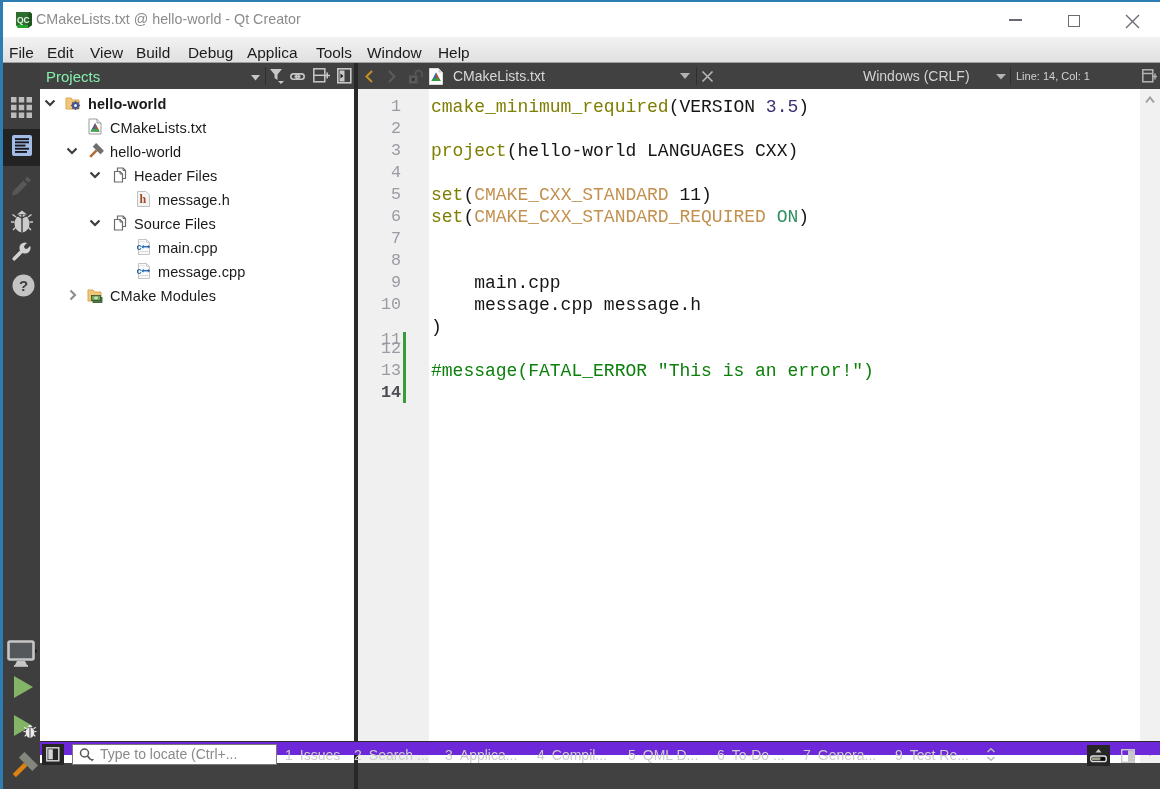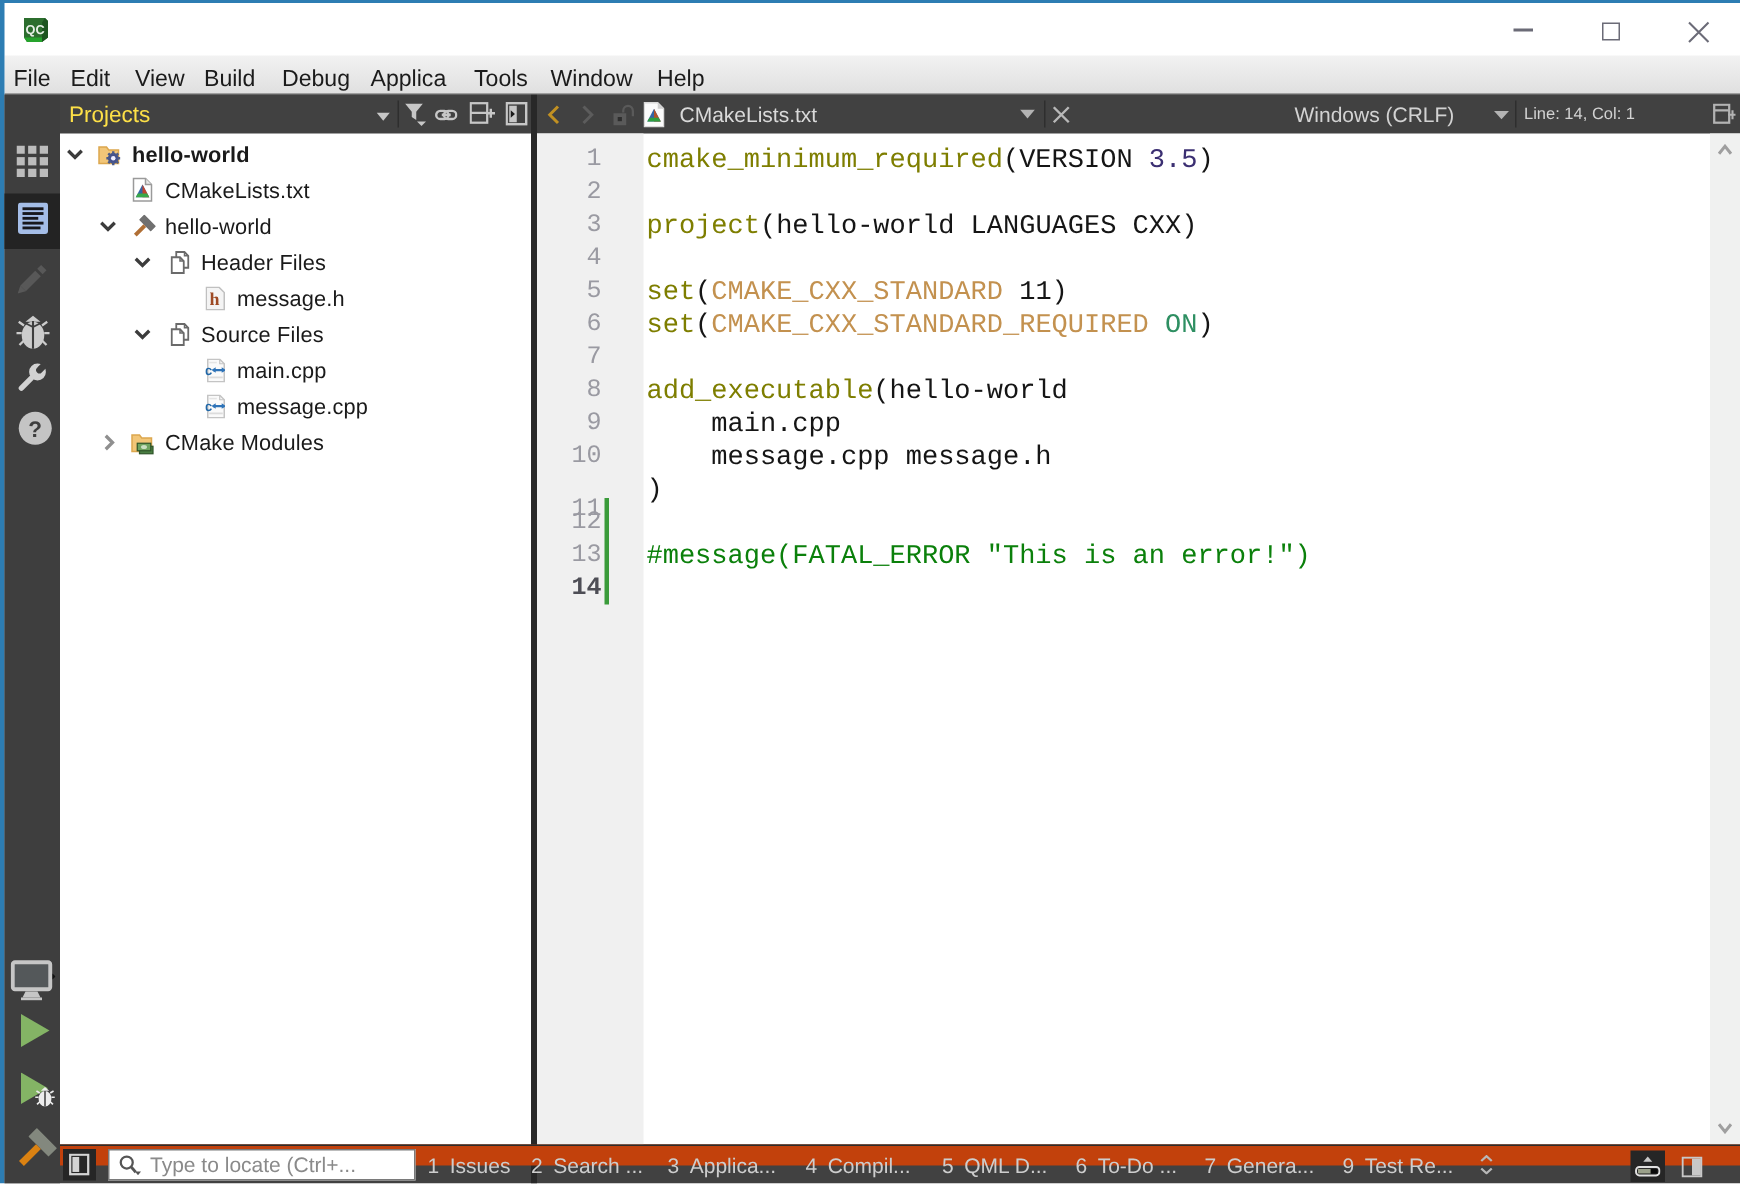--- a/index.html
+++ b/index.html
@@ -12,31 +12,31 @@
   #title-text{left:33px;top:0px;width:600px;height:35px;line-height:34px;font-size:14.3px;color:#8b8b8b;}
   #menubar{left:3px;top:37px;width:1157px;height:26px;background:linear-gradient(#f2f2f2,#e0e0e0);border-bottom:1px solid #9f9f9f;box-sizing:border-box;}
   .menu{position:absolute;top:0;height:26px;line-height:31px;font-size:15.4px;color:#1b1b1b;}
   
   #mainzone{left:3px;top:63px;width:1157px;height:726px;background:#414141;}
   
   #sidebar{left:3px;top:63px;width:37px;height:726px;background:#3e3e3e;}
   #mode-sel{left:3px;top:129px;width:37px;height:37px;background:#232323;}
   
   #proj-header{left:40px;top:63px;width:314px;height:26px;background:#414141;color:#dcdcdc;}
-  #proj-title{left:6px;top:0;height:26px;line-height:27px;font-size:15px;color:#fde047;}
+  #proj-title{left:6px;top:0;height:26px;line-height:27px;font-size:15px;color:#86efac;}
   #tree{left:40px;top:89px;width:314px;height:674px;background:#ffffff;}
   #splitter{left:354px;top:63px;width:4px;height:726px;background:#282828;}
   
   #tabbar{left:358px;top:63px;width:802px;height:26px;background:#414141;}
   #editor{left:358px;top:89px;width:802px;height:674px;background:#ffffff;}
   #gutter{left:0px;top:0px;width:71px;height:674px;background:#f0f0f0;}
   #greenbar{left:45px;top:243px;width:3px;height:71px;background:#3a9b3a;}
   #scrollbar{left:782px;top:0px;width:20px;height:674px;background:#f0f1f0;}
   
-  #bottombar{left:40px;top:763px;width:1120px;height:14px;background:#c2410c;border-top:1px solid #2c2c2c;box-sizing:border-box;}
+  #bottombar{left:40px;top:741px;width:1120px;height:14px;background:#6d28d9;border-top:1px solid #2c2c2c;box-sizing:border-box;}
   #code{left:0;top:0;width:802px;height:674px;}
   .lnum{position:absolute;left:3px;width:40px;height:22px;line-height:22px;text-align:right;font-family:"Liberation Mono",monospace;font-size:16.7px;color:#9a9aa2;}
   .cline{position:absolute;left:73px;height:22px;line-height:22px;font-family:"Liberation Mono",monospace;font-size:18px;color:#151515;white-space:pre;}
   .olv{color:#7e7e00;}
   .tan{color:#c3914f;}
   .grn{color:#0b800b;}
   .teal{color:#2e8f62;}
   .trow{position:absolute;height:24px;line-height:24px;font-size:14.5px;letter-spacing:0.1px;color:#1a1a1a;white-space:nowrap;}
   .pane{position:absolute;top:0;height:26px;line-height:27px;font-size:14px;color:#cdcdcd;white-space:nowrap;}
   .pane .pl{margin-left:7px;}
@@ -46,20 +46,21 @@
 <div class="abs" id="topborder"></div>
 <div class="abs" id="titlebar">
   <div class="abs" style="left:12px;top:10px;width:16px;height:16px;">
     <svg width="17" height="16" viewBox="0 0 17 16">
       <polygon points="1,0 15,0 17,2 17,13 13,16 3,16 1,13" fill="#2c6e2e"></polygon>
       <polygon points="1,13 13,13 13,16 3,16" fill="#26a32d"></polygon>
       <polygon points="15,0 17,2 17,13 13,16 13,3" fill="#1d5520"></polygon>
       <text x="2" y="10.5" font-family="Liberation Sans,sans-serif" font-size="8.5" font-weight="bold" fill="#e8f0e8">QC</text>
     </svg>
   </div>
+  <div class="abs" id="title-text">CMakeLists.txt @ hello-world - Qt Creator</div>
 
   <div class="abs" style="left:1006px;top:17px;width:13px;height:1.5px;background:#6b6b77;"></div>
   <div class="abs" style="left:1065px;top:13px;width:10px;height:10px;border:1.5px solid #6b6b77;"></div>
   <svg class="abs" style="left:1122px;top:12px;" width="15" height="15" viewBox="0 0 15 15">
     <path d="M1 1 L14 14 M14 1 L1 14" stroke="#6b6b77" stroke-width="1.4"></path>
   </svg>
 </div>
 <div class="abs" id="menubar">
   <div class="menu" style="left:6px;">File</div>
   <div class="menu" style="left:44px;">Edit</div>
@@ -377,21 +378,20 @@
     <div class="lnum" style="top:183px;">9</div>
     <div class="lnum" style="top:205px;">10</div>
     <div class="lnum" style="top:227px;margin-top:13px;">11</div>
     <div class="lnum" style="top:249px;">12</div>
     <div class="lnum" style="top:271px;">13</div>
     <div class="lnum" style="top:293px;font-weight:bold;color:#4d4d55;">14</div>
     <div class="cline" style="top:7px;"><span class="olv">cmake_minimum_required</span>(VERSION <span style="color:#3b2f72;">3.5</span>)</div>
     <div class="cline" style="top:51px;"><span class="olv">project</span>(hello-world LANGUAGES CXX)</div>
     <div class="cline" style="top:95px;"><span class="olv">set</span>(<span class="tan">CMAKE_CXX_STANDARD</span> 11)</div>
     <div class="cline" style="top:117px;text-align:right;"><span class="olv">set</span>(<span class="tan">CMAKE_CXX_STANDARD_REQUIRED</span> <span class="teal">ON</span>)</div>
-    <div class="cline" style="top:161px;"><span class="olv">add_executable</span>(hello-world</div>
     <div class="cline" style="top:183px;">    main.cpp</div>
     <div class="cline" style="top:205px;">    message.cpp message.h</div>
     <div class="cline" style="top:227px;">)</div>
     <div class="cline" style="top:271px;"><span class="grn">#message(FATAL_ERROR "This is an error!")</span></div>
   </div>
 </div>
 <div class="abs" id="bottombar">
   <div class="abs" style="left:2px;top:2px;width:22px;height:21px;background:#262626;">
     <svg class="abs" style="left:4px;top:3px;" width="14" height="15" viewBox="0 0 14 15">
       <rect x="0.8" y="0.8" width="12" height="13" fill="none" stroke="#d4d4d4" stroke-width="1.5"></rect>

